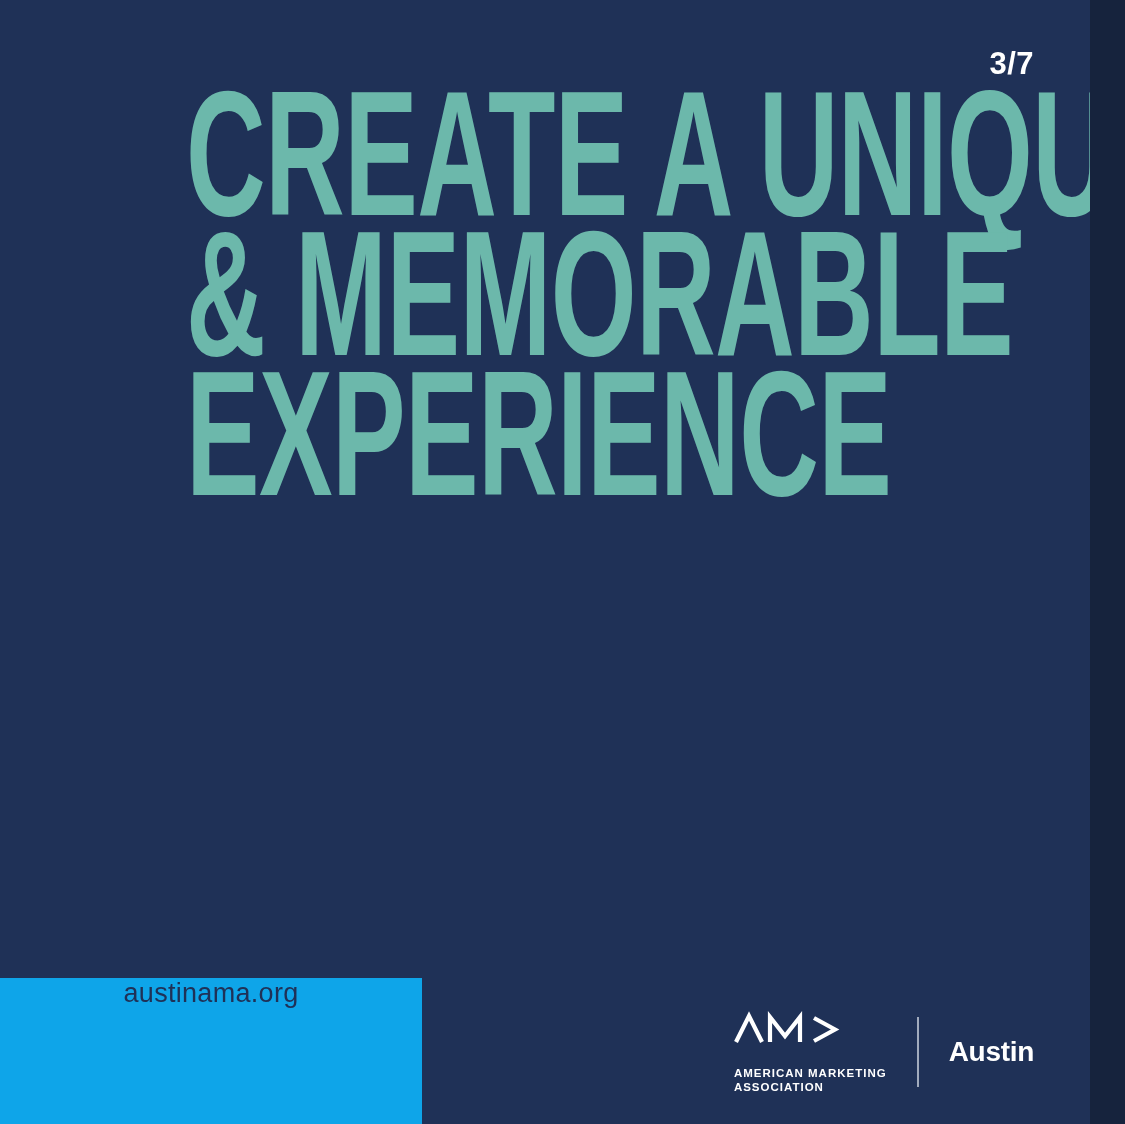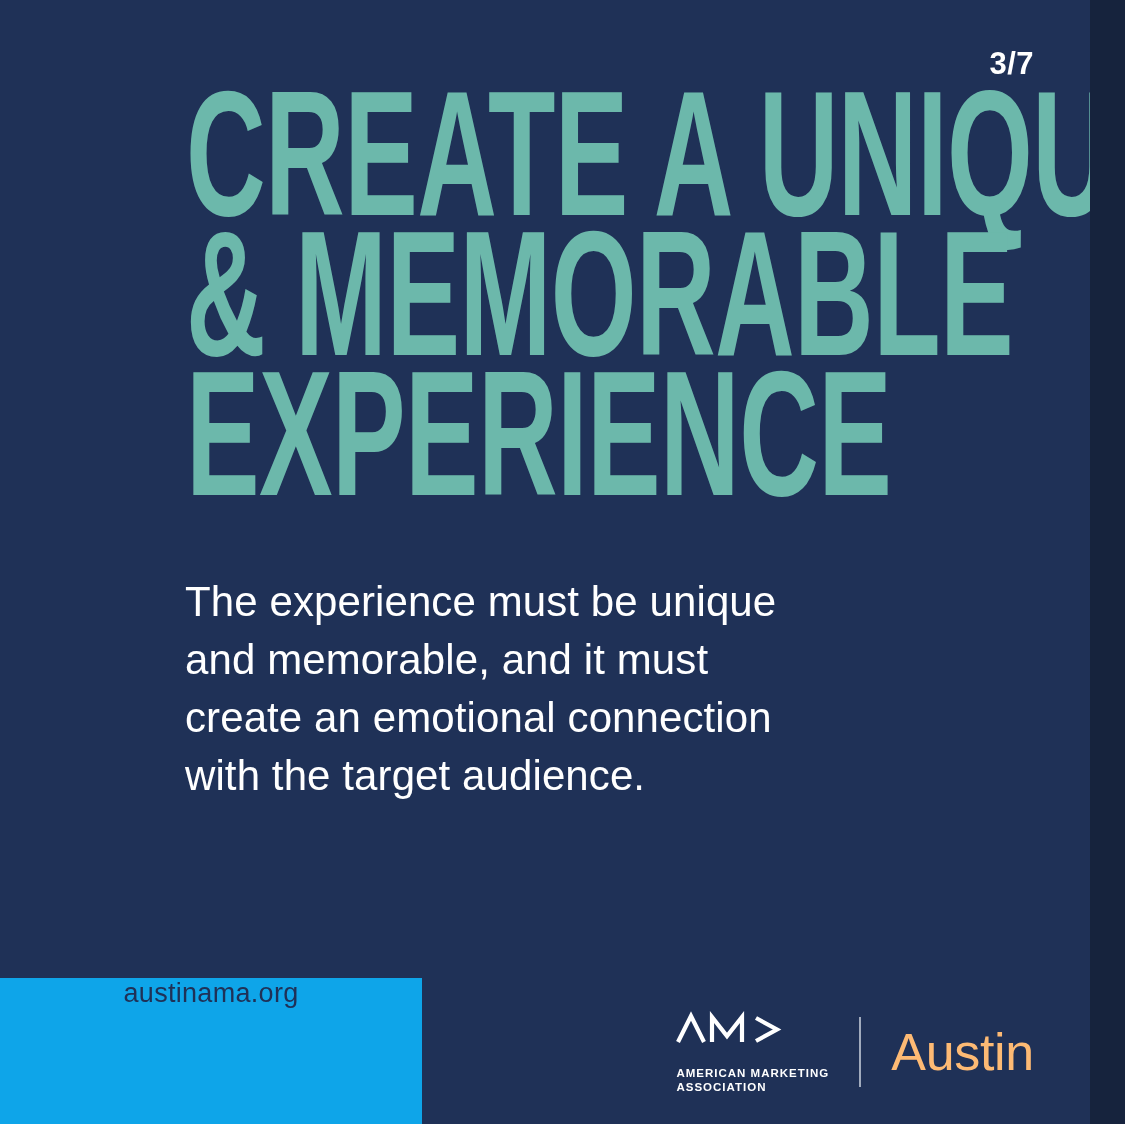--- a/index.html
+++ b/index.html
@@ -133,48 +133,42 @@
   }
   .ama-sub span { display: block; }
   .logo-divider {
     width: 2px;
     height: 70px;
     background: #b9c1cf;
     opacity: 0.85;
     margin-right: 30px;
   }
   .austin-text {
-    color: #fdba74;
-    font-size: 52px;
-    font-weight: 400;
+    color: #ffffff;
+    font-size: 28px;
+    font-weight: 700;
     letter-spacing: -0.3px;
     font-family: "Liberation Sans", sans-serif;
   }
 </style>
 </head>
 <body>
 
 <div class="slide">
 
   <div class="page-counter">3/7</div>
 
   <div class="edge-accent"></div>
 
   <div class="headline">
     <span class="hl-line">CREATE A UNIQUE</span>
     <span class="hl-line">&amp; MEMORABLE</span>
     <span class="hl-line">EXPERIENCE</span>
   </div>
 
-  <div class="body-copy">
-    <span class="bd-line">The experience must be unique</span>
-    <span class="bd-line">and memorable, and it must</span>
-    <span class="bd-line">create an emotional connection</span>
-    <span class="bd-line">with the target audience.</span>
-  </div>
 
   <div class="url-block">
     <span class="url-text">austinama.org</span>
   </div>
 
   <div class="logo-lockup">
     <div class="ama-mark">
       <svg class="ama-glyph" width="120" height="36" viewBox="0 0 120 36">
         <g fill="none" stroke="#ffffff" stroke-width="4.2" stroke-linecap="butt" stroke-linejoin="miter">
           <path d="M2 31 L15 5 L28 31"></path>

